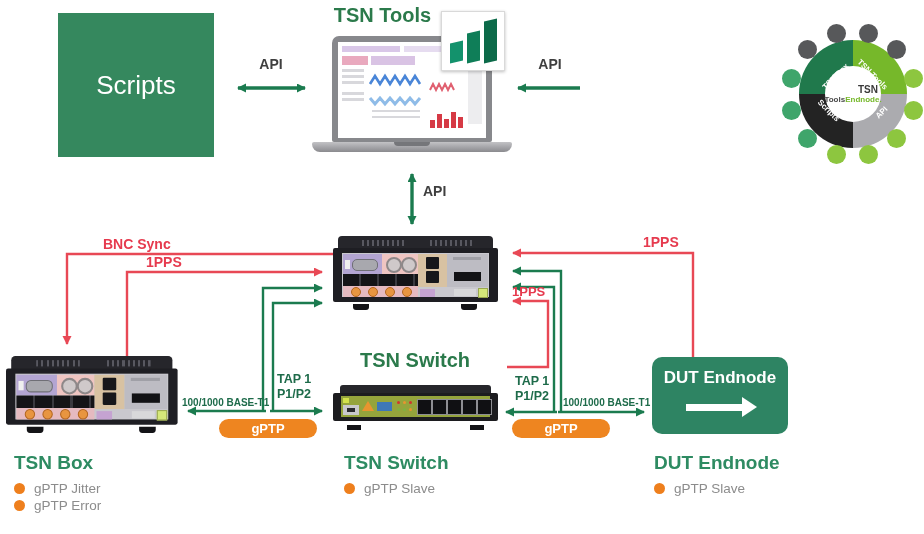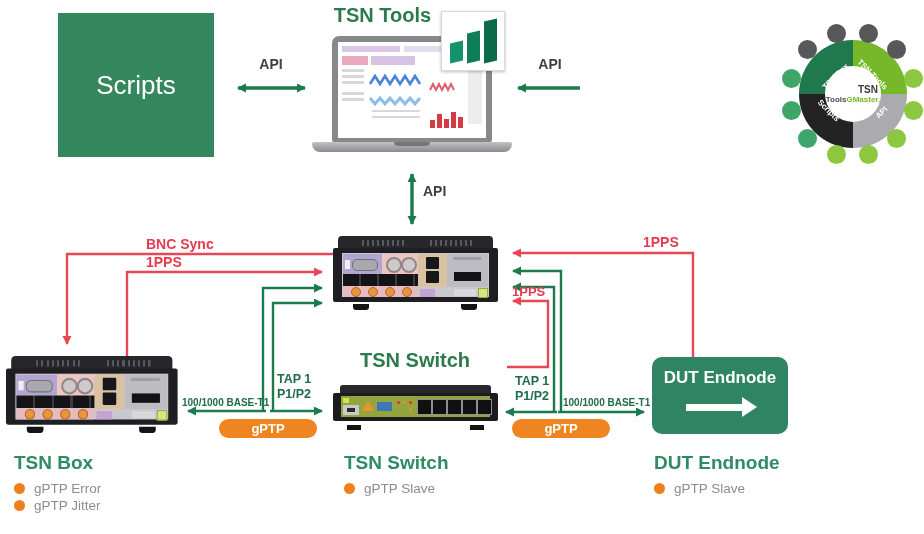--- a/index.html
+++ b/index.html
@@ -186,41 +186,41 @@
   </div>
 
 
   <div class="abs ring">
     <span class="seg-lbl" style="left:20px;top:32px;transform:rotate(-45deg);">TSN Box</span>
     <span class="seg-lbl" style="left:54px;top:30px;transform:rotate(45deg);">TSN Tools</span>
     <span class="seg-lbl" style="left:76px;top:68px;transform:rotate(-45deg);color:#fff;">API</span>
     <span class="seg-lbl" style="left:16px;top:66px;transform:rotate(45deg);">Scripts</span>
     <div class="ring-inner">
       <span class="ring-tsn">TSN</span>
-      <span class="ring-core"><span class="c1">Tools</span><span class="c2">GMaster.</span></span>
+      <span class="ring-core"><span class="c1">Tools</span><span class="c2">Endnode.</span></span>
     </div>
   </div>
   <span class="abs sat" style="left:827px;top:24px;background:#57585A;"></span>
   <span class="abs sat" style="left:859px;top:24px;background:#57585A;"></span>
   <span class="abs sat" style="left:887px;top:40px;background:#57585A;"></span>
   <span class="abs sat" style="left:798px;top:40px;background:#57585A;"></span>
   <span class="abs sat" style="left:904px;top:69px;background:#8DC63F;"></span>
   <span class="abs sat" style="left:904px;top:101px;background:#8DC63F;"></span>
   <span class="abs sat" style="left:887px;top:129px;background:#8DC63F;"></span>
   <span class="abs sat" style="left:859px;top:145px;background:#8DC63F;"></span>
   <span class="abs sat" style="left:827px;top:145px;background:#8DC63F;"></span>
   <span class="abs sat" style="left:798px;top:129px;background:#3FA56B;"></span>
   <span class="abs sat" style="left:782px;top:101px;background:#3FA56B;"></span>
   <span class="abs sat" style="left:782px;top:69px;background:#3FA56B;"></span>
 
   <div class="abs lbl-api" style="left:251px;top:56px;width:40px;text-align:center;">API</div>
   <div class="abs lbl-api" style="left:530px;top:56px;width:40px;text-align:center;">API</div>
   <div class="abs lbl-api" style="left:423px;top:183px;">API</div>
 
-  <div class="abs lbl-red" style="left:103px;top:236px;margin-left:43px;">BNC Sync</div>
+  <div class="abs lbl-red" style="left:103px;top:236px;">BNC Sync</div>
   <div class="abs lbl-red" style="left:146px;top:254px;">1PPS</div>
   <div class="abs lbl-red" style="left:643px;top:234px;">1PPS</div>
   <div class="abs lbl-red-sm" style="left:512px;top:284px;">1PPS</div>
 
   <div class="abs lbl-tap" style="left:277px;top:372px;">
     <div>TAP 1</div>
     <div>P1/P2</div>
   </div>
   <div class="abs lbl-tap" style="left:515px;top:374px;">
     <div>TAP 1</div>
@@ -341,25 +341,25 @@
   <div class="abs dut-box">
     <div class="dut-title">DUT Endnode</div>
     <div class="dut-arrow-shaft"></div>
     <div class="dut-arrow-head"></div>
   </div>
 
   <div class="abs legend" style="left:14px;top:452px;">
     <div class="title">TSN Box</div>
     <div class="row">
       <span class="dot"></span>
-      <span class="txt">gPTP Error</span>
+      <span class="txt">gPTP Jitter</span>
     </div>
     <div class="row">
       <span class="dot"></span>
-      <span class="txt">gPTP Jitter</span>
+      <span class="txt">gPTP Error</span>
     </div>
   </div>
 
   <div class="abs legend" style="left:344px;top:452px;">
     <div class="title">TSN Switch</div>
     <div class="row">
       <span class="dot"></span>
       <span class="txt">gPTP Slave</span>
     </div>
   </div>

